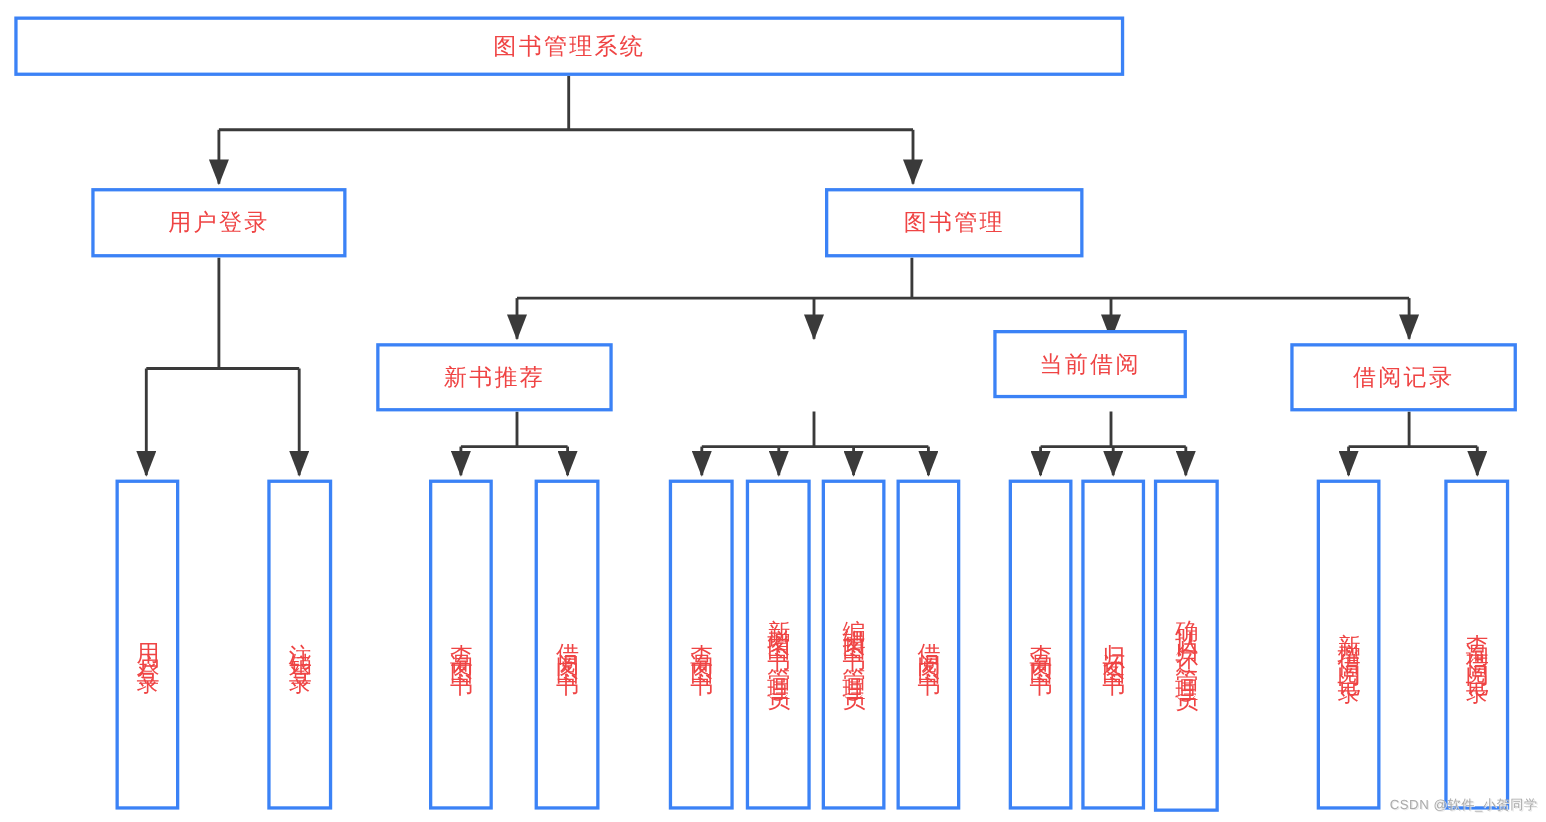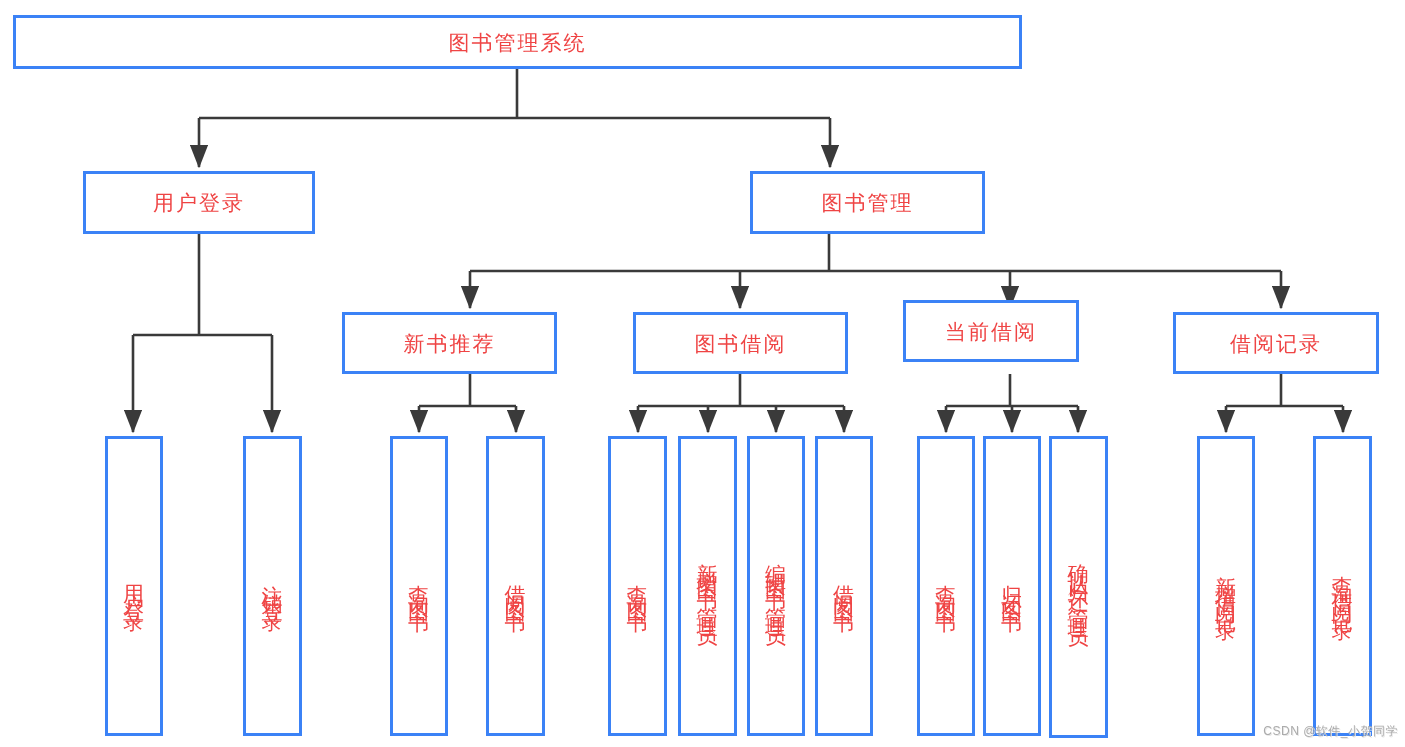--- a/index.html
+++ b/index.html
@@ -99,21 +99,20 @@
     <path marker-end="url(#arrow)" d="M1226 406 V432"></path>
     <path marker-end="url(#arrow)" d="M1343 406 V432"></path>
   </svg>
 
   <div class="node" style="left:13px; top:15px; width:1009px; height:54px;">图书管理系统</div>
 
   <div class="node" style="left:83px; top:171px; width:232px; height:63px;">用户登录</div>
   <div class="node" style="left:711px; top:171px; width:235px; height:63px;margin-left:39px;">图书管理</div>
 
   <div class="node" style="left:342px; top:312px; width:215px; height:62px;">新书推荐</div>
-  <div class="node" style="left:633px; top:312px; width:215px; height:62px;">图书借阅</div>
   <div class="node" style="left:903px; top:300px; width:176px; height:62px;">当前借阅</div>
   <div class="node" style="left:1173px; top:312px; width:206px; height:62px;">借阅记录</div>
 
   <div class="node leaf" style="left:105px; top:436px; width:58px; height:300px;">用户登录</div>
   <div class="node leaf" style="left:243px; top:436px; width:59px; height:300px;">注销登录</div>
 
   <div class="node leaf" style="left:390px; top:436px; width:58px; height:300px;">查询图书</div>
   <div class="node leaf" style="left:486px; top:436px; width:59px; height:300px;">借阅图书</div>
 
   <div class="node leaf" style="left:608px; top:436px; width:59px; height:300px;">查询图书</div>

